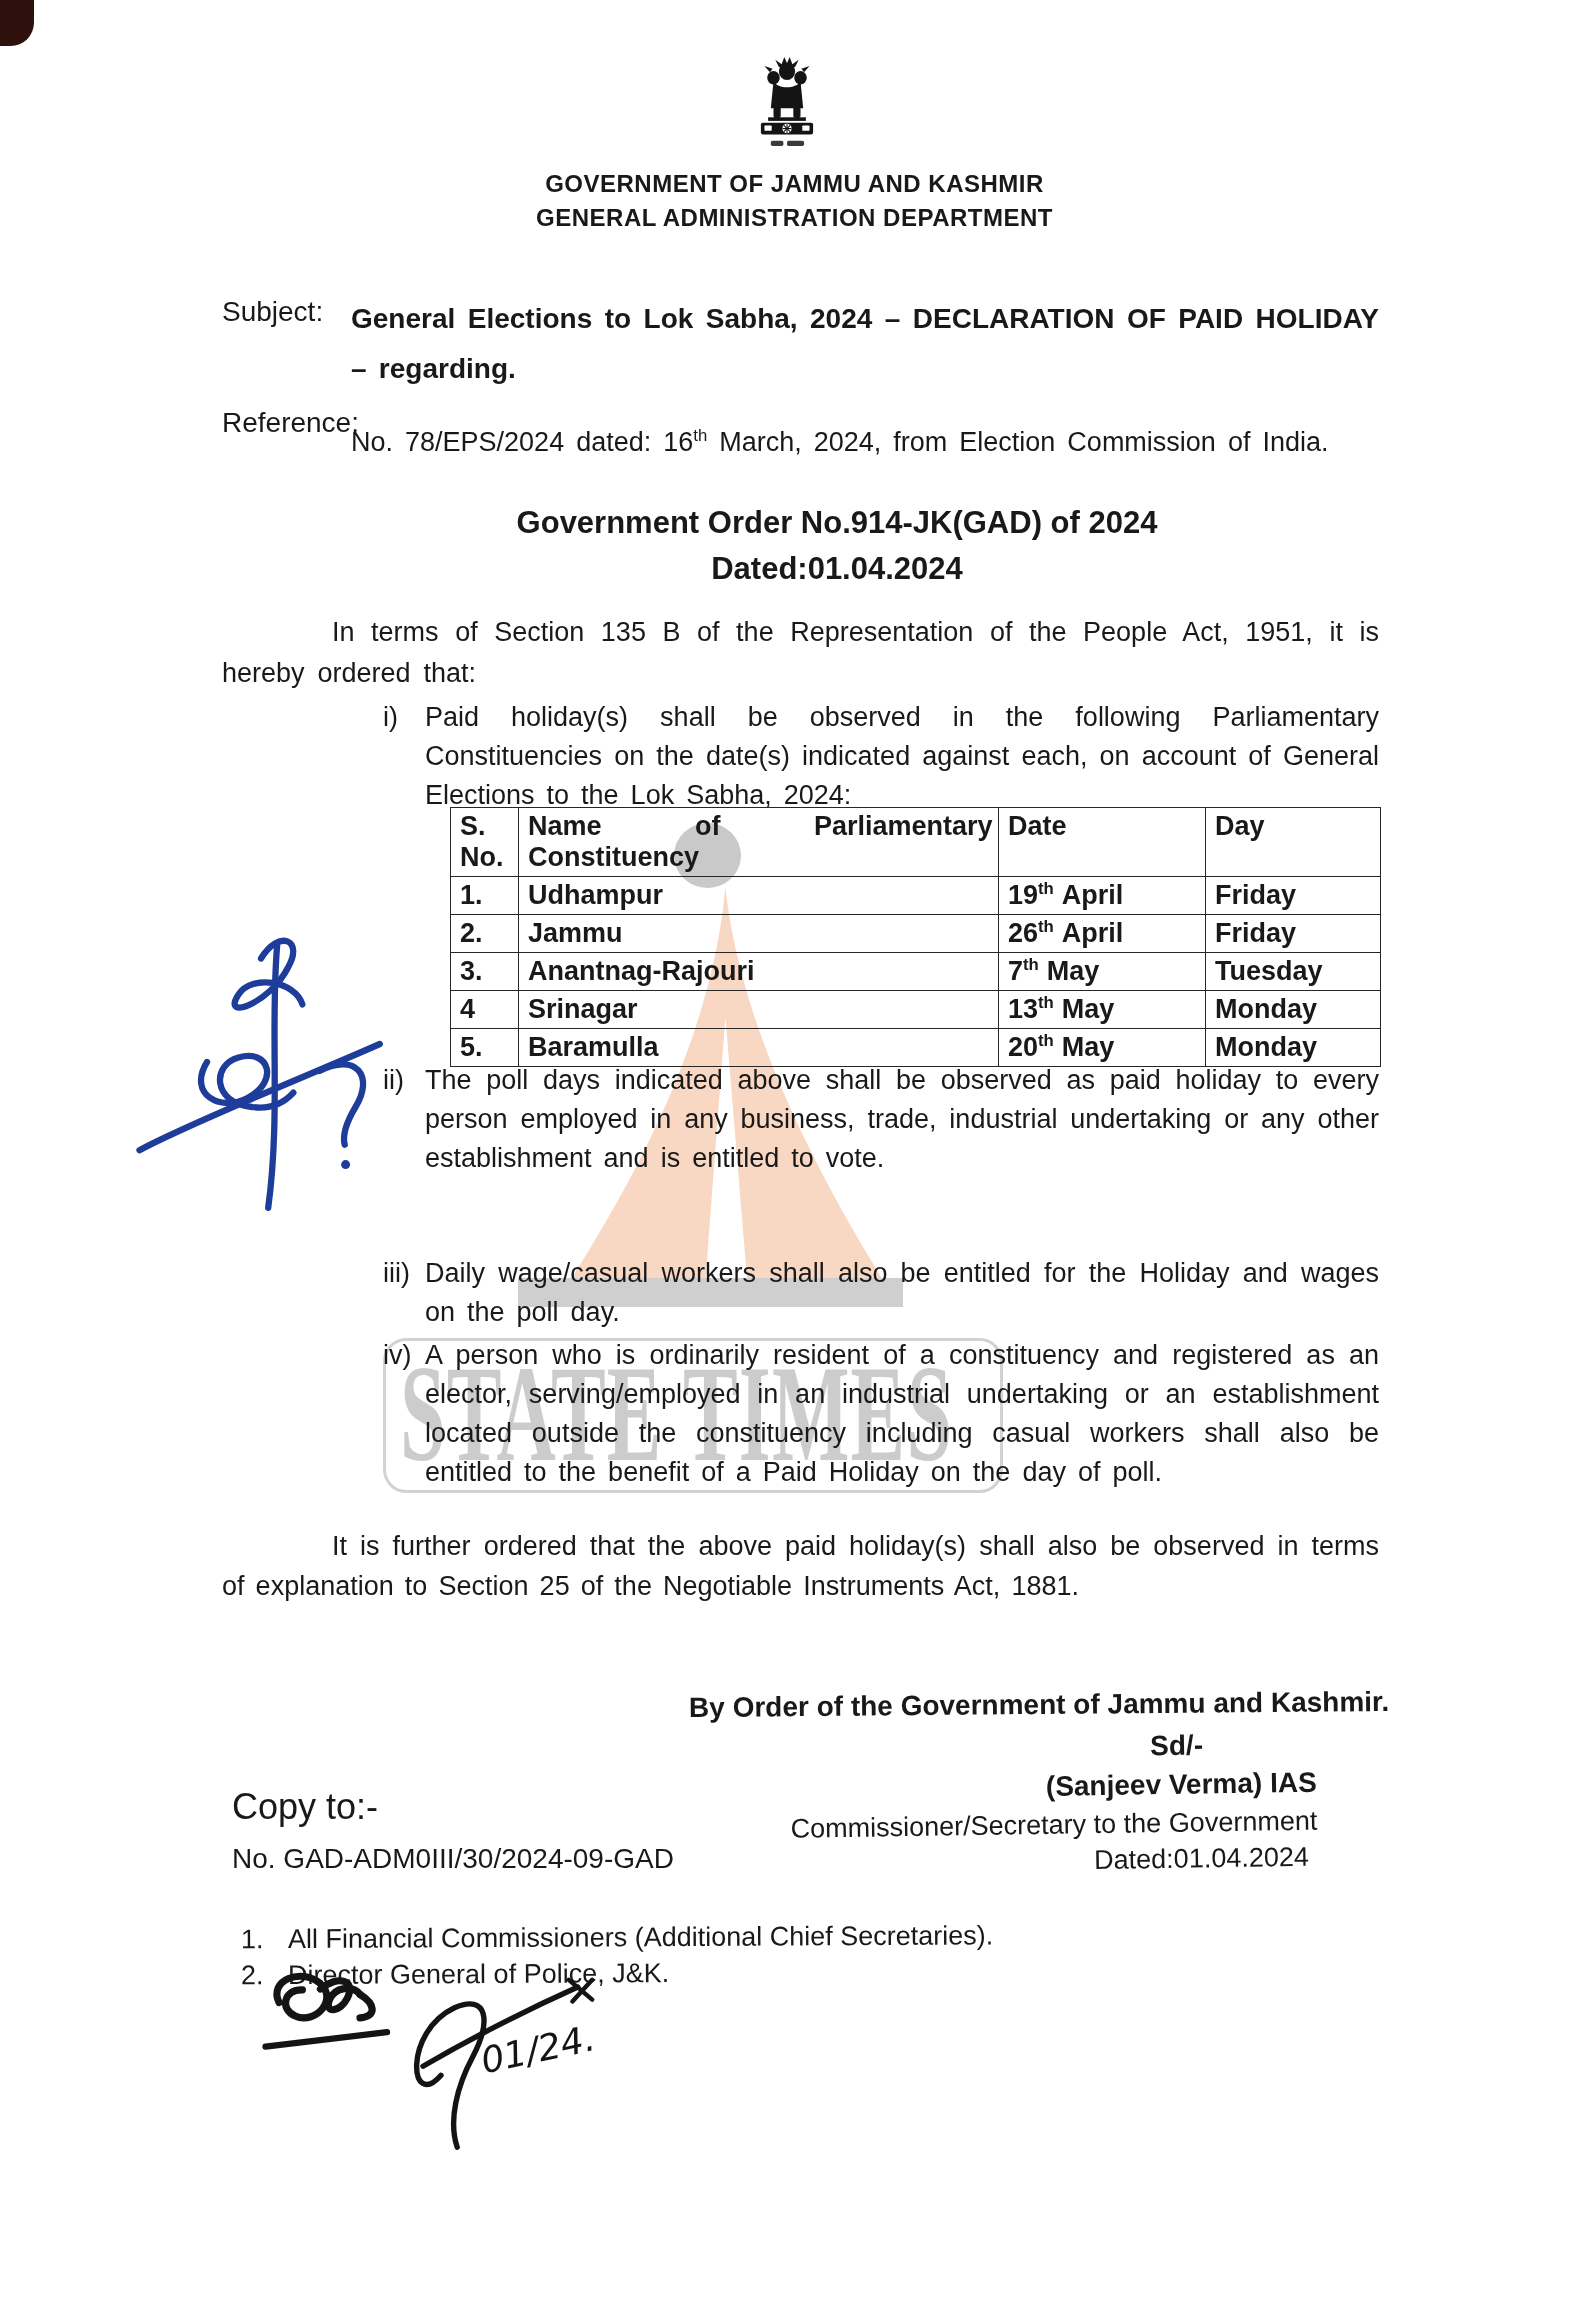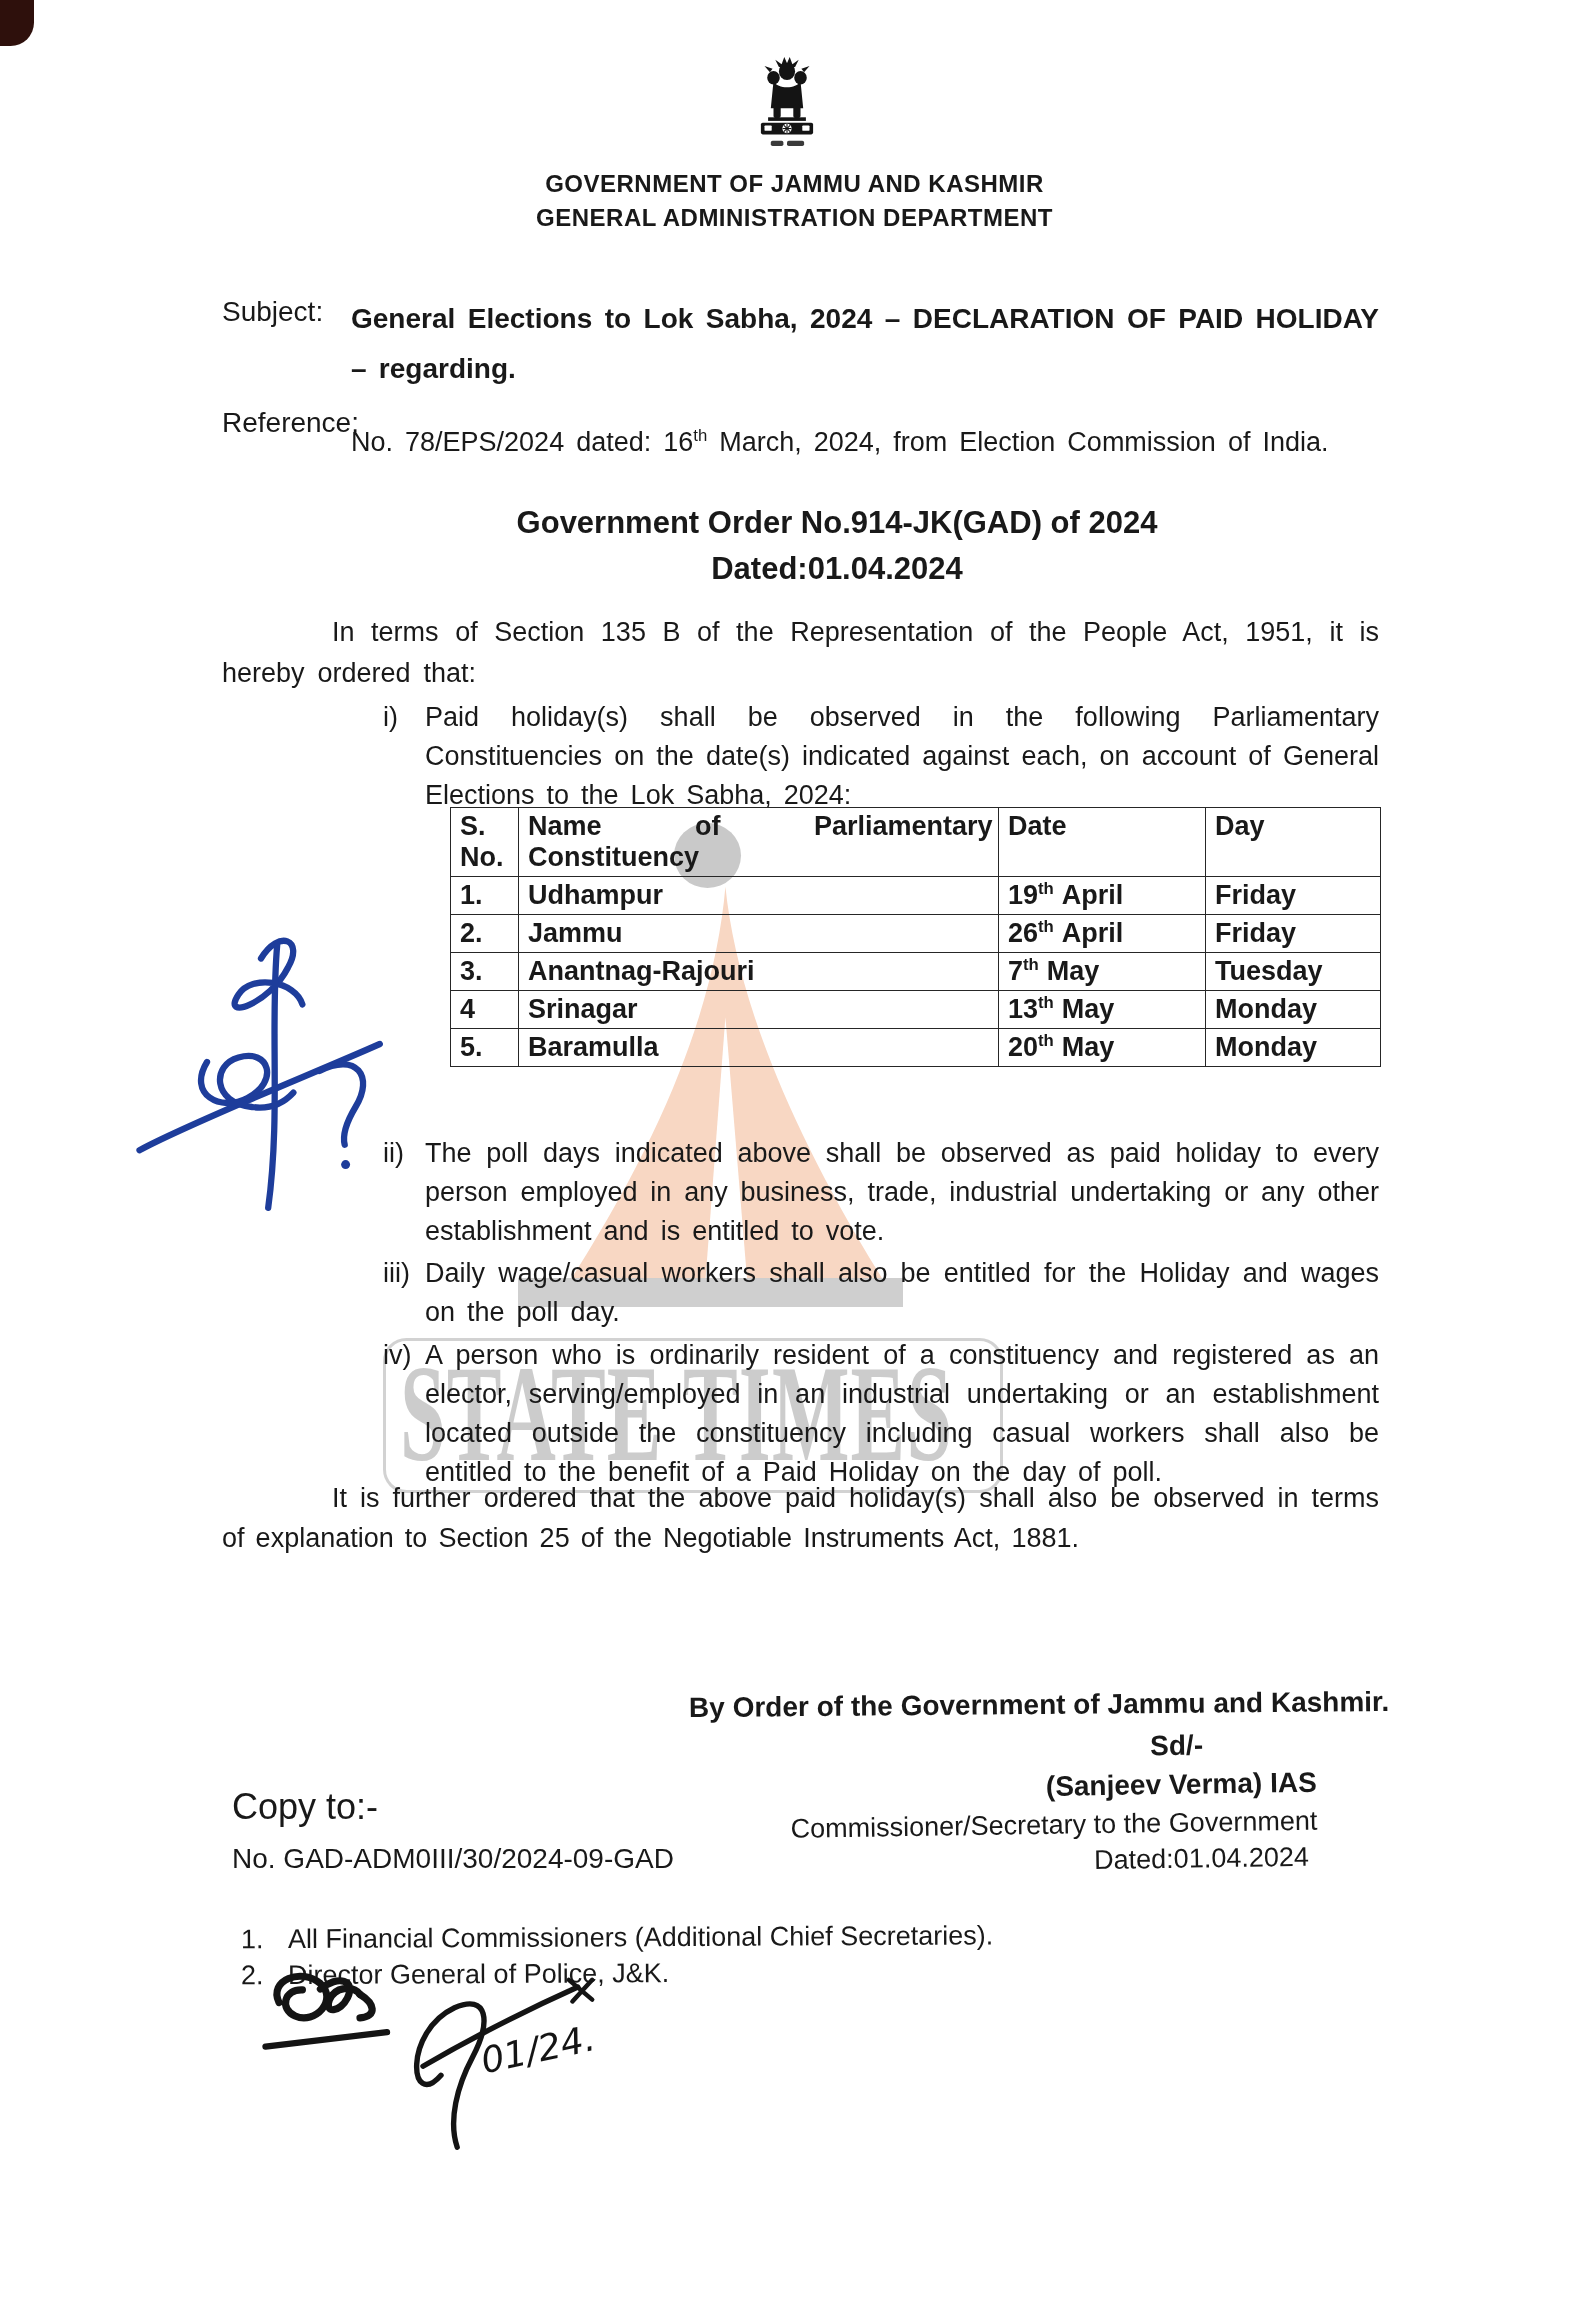--- a/index.html
+++ b/index.html
@@ -19,21 +19,21 @@
   
   .hdr-line{left:0;width:1589px;text-align:center;font-weight:700;font-size:24px;line-height:33px;letter-spacing:0.5px;}
 
   .subject-label,.reference-label{left:222px;font-size:28px;}
   .subject-value{left:351px;width:1028px;font-size:28px;line-height:50px;font-weight:700;word-spacing:4.5px;}
   .reference-value{left:351px;width:1028px;font-size:27px;line-height:41px;word-spacing:4.5px;margin-top:16px;}
 
   .order-heading{left:297px;top:500px;width:1080px;text-align:center;font-weight:700;font-size:31px;line-height:46px;}
 
   .intro{left:222px;top:612px;width:1157px;font-size:27px;line-height:41px;text-indent:110px;word-spacing:5.4px;}
-  .closing{left:222px;top:1478px;width:1157px;font-size:27px;line-height:40px;text-indent:110px;word-spacing:3.6px;}
+  .closing{left:222px;top:1526px;width:1157px;font-size:27px;line-height:40px;text-indent:110px;word-spacing:3.6px;}
 
   .clause{left:383px;width:996px;display:flex;font-size:27px;line-height:39px;}
   .clause-marker{width:42px;flex:0 0 42px;}
   .clause-text{flex:1;text-align:justify;word-spacing:4.5px;}
 
   table.sched{border-collapse:collapse;table-layout:fixed;width:931px;font-weight:700;font-size:27px;}
   table.sched td,table.sched th{border:1.8px solid #262626;vertical-align:top;text-align:left;
     padding:2.7px 5.4px 2.7px 9px;line-height:31.5px;}
   table.sched th{text-align:justify;text-align-last:auto;}
   .col-sno{width:68px;} .col-name{width:480px;} .col-date{width:207px;} .col-day{width:175px;}
@@ -170,21 +170,21 @@
     </tr>
     <tr class="datarow">
       <td>5.</td>
       <td>Baramulla</td>
       <td><span>20</span><sup>th</sup><span class="month-gap">May</span></td>
       <td>Monday</td>
     </tr>
   </tbody>
     </table>
 
-  <div class="abs clause" style="top:1134px;justify-content:center;">
+  <div class="abs clause" style="top:1061px;justify-content:center;">
     <div class="clause-marker">ii)</div>
     <div class="clause-text">The poll days indicated above shall be observed as paid holiday to every person employed in any business, trade, industrial undertaking or any other establishment and is entitled to vote.</div>
   </div>
   <div class="abs clause" style="top:1254px;">
     <div class="clause-marker">iii)</div>
     <div class="clause-text">Daily wage/casual workers shall also be entitled for the Holiday and wages on the poll day.</div>
   </div>
   <div class="abs clause" style="top:1336px;">
     <div class="clause-marker">iv)</div>
     <div class="clause-text">A person who is ordinarily resident of a constituency and registered as an elector, serving/employed in an industrial undertaking or an establishment located outside the constituency including casual workers shall also be entitled to the benefit of a Paid Holiday on the day of poll.</div>

